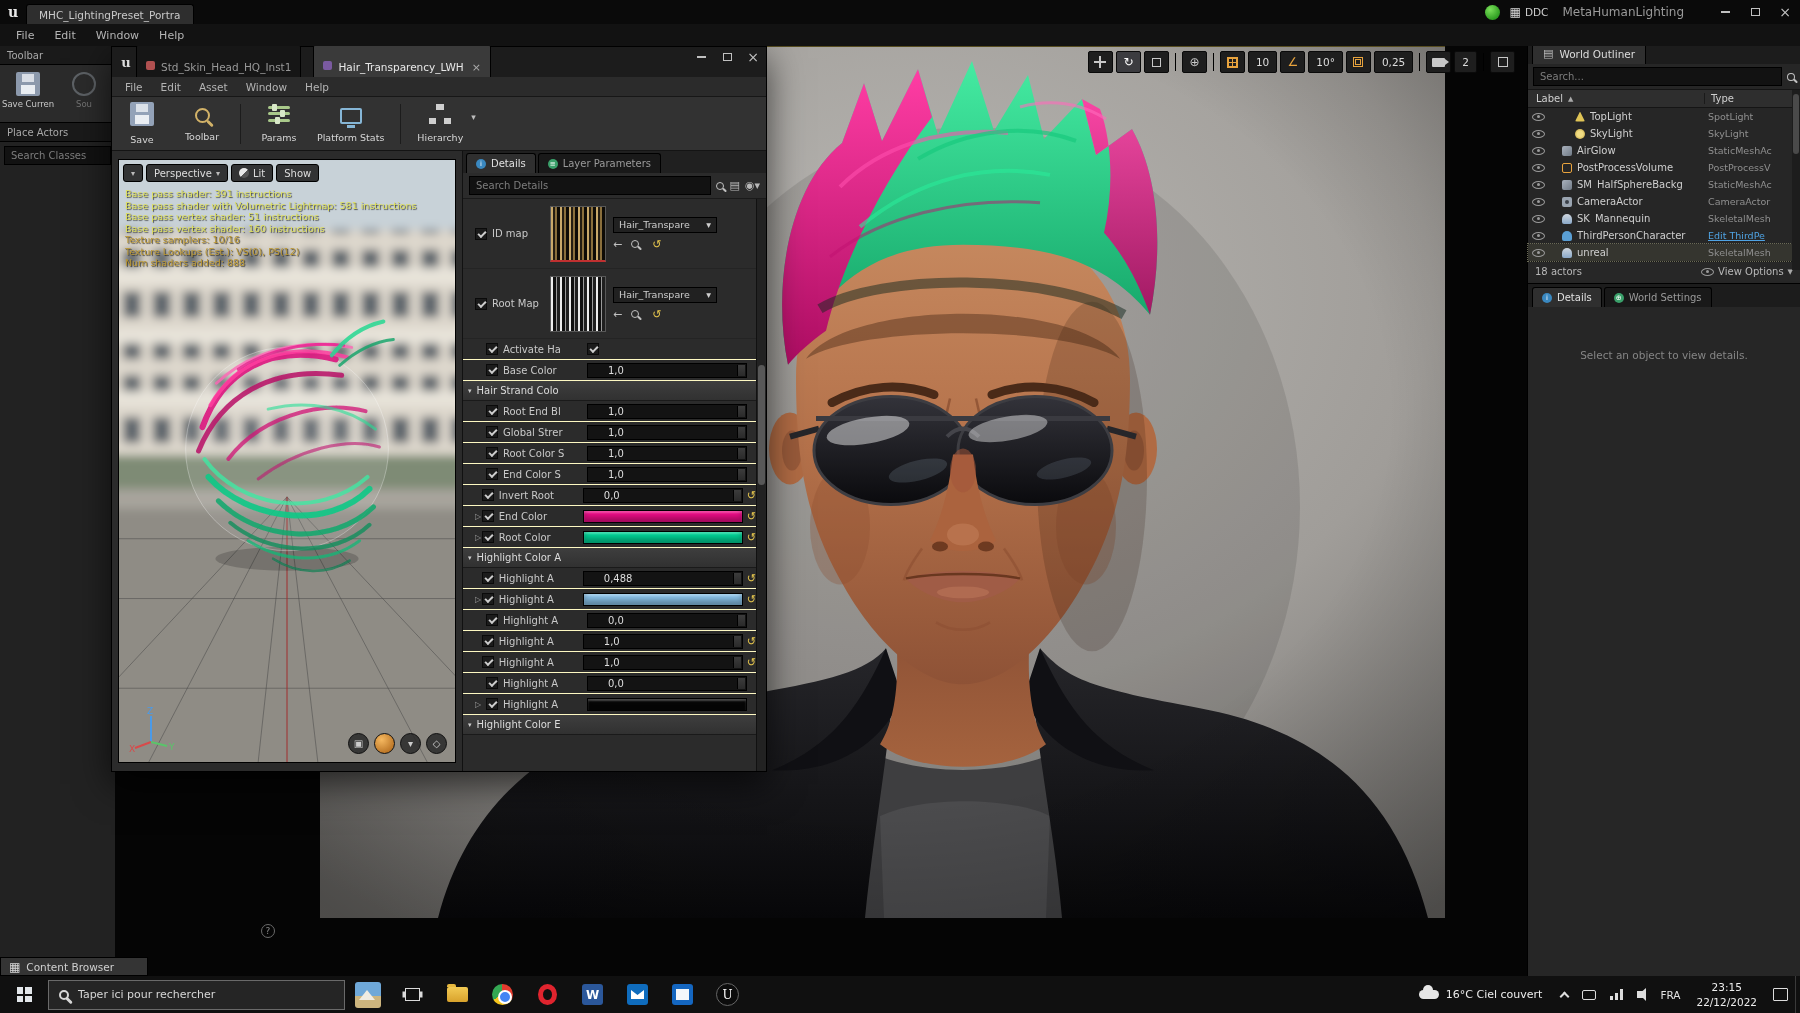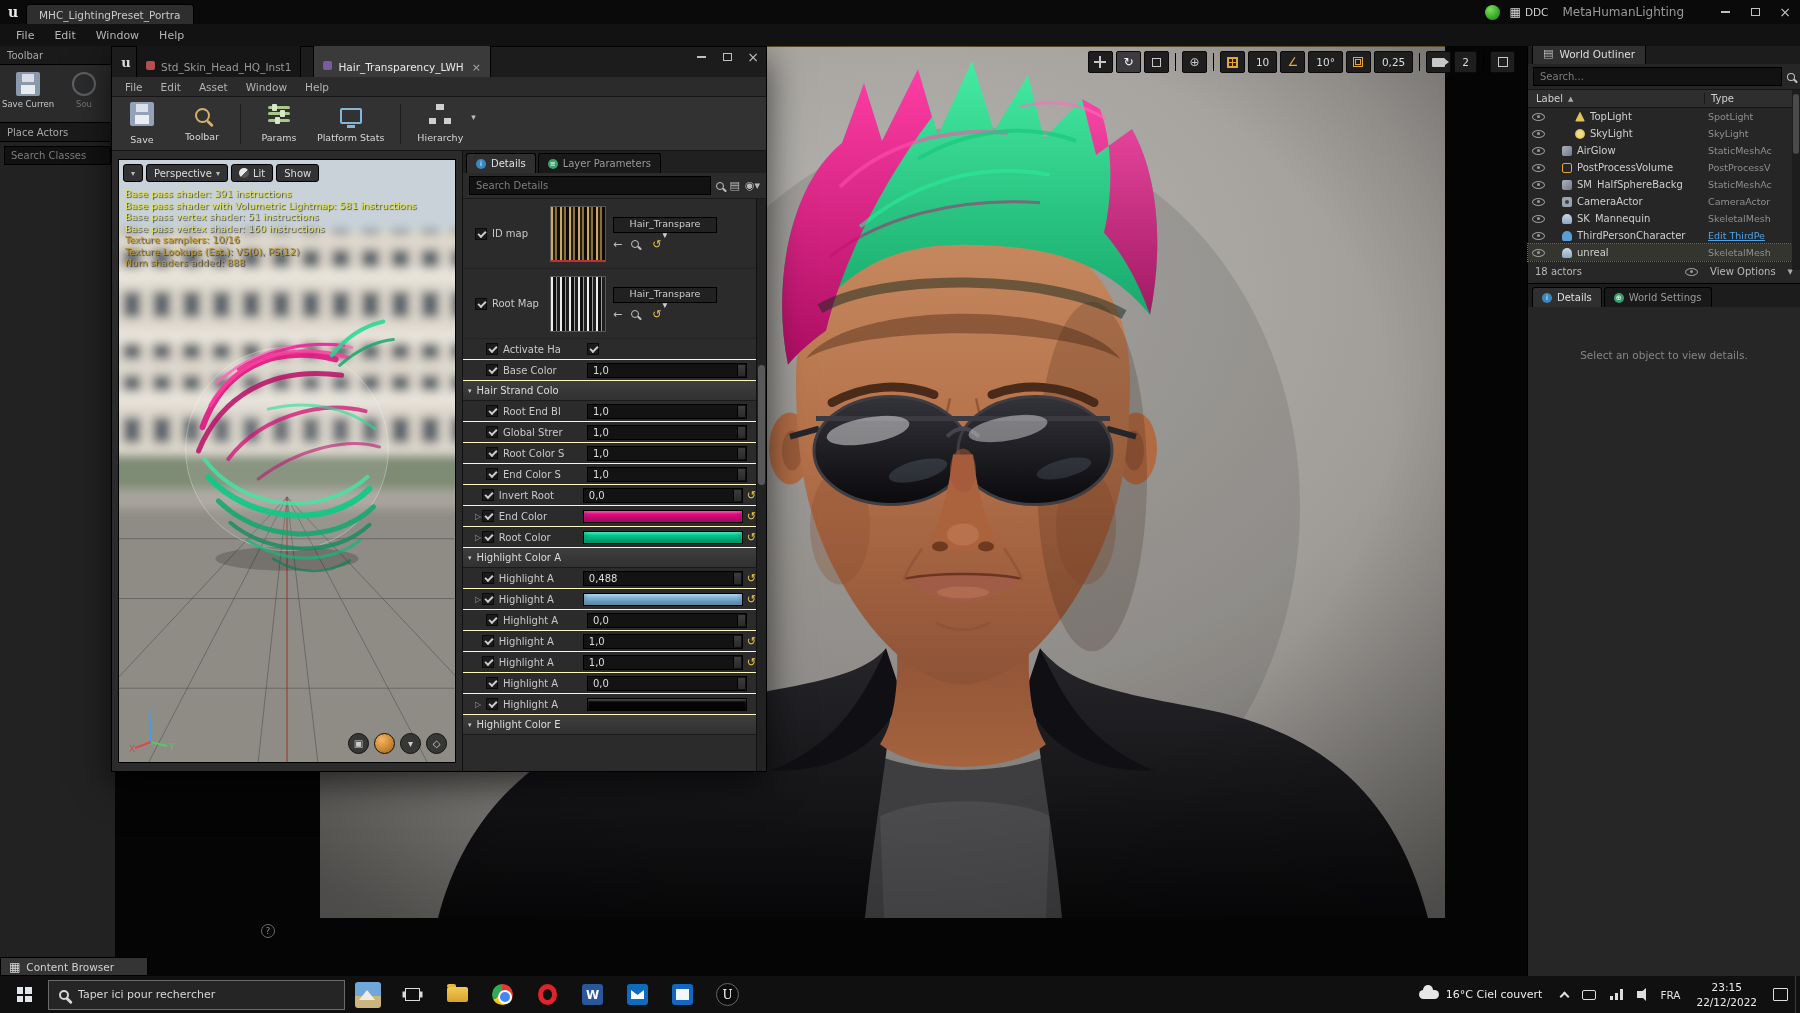--- a/index.html
+++ b/index.html
@@ -155,33 +155,33 @@
   .dsection .tri { font-size:7px; color:#ccc; }
   .drow { display:flex; align-items:center; height:21px; border-bottom:1px solid #fef9c3; padding-left:12px; }
   .trow { display:flex; align-items:center; height:70px; border-bottom:1px solid #242424; padding-left:12px; }
   .expander { width:11px; color:#9a9a9a; font-size:8px; }
   .chk { width:12px; height:12px; background:#1b1b1b; border:1px solid #0a0a0a; position:relative; margin-right:5px; flex:none; }
   .chk.checked::after { content:""; position:absolute; left:2px; top:2px; width:6px; height:3px;
     border-left:2px solid #cdcdcd; border-bottom:2px solid #cdcdcd; transform:rotate(-45deg); }
   .dlabel { width:84px; color:#c9c9c9; font-size:10px; white-space:nowrap; overflow:hidden; flex:none; }
   .dlabel.tex { width:58px; }
   .value-box { width:160px; height:15px; background:#131313; border:1px solid #000; color:#dedede;
-    font-size:10px; padding:0 5px; display:flex; align-items:center; position:relative; flex:none; }
+    font-size:10px; padding:0 20px; display:flex; align-items:center; position:relative; flex:none; }
   .value-box::after { content:""; position:absolute; right:1px; top:1px; bottom:1px; width:7px;
     background:linear-gradient(#3c3c3c,#2a2a2a); border-left:1px solid #000; }
   .color-bar { width:160px; height:13px; border:1px solid #000; flex:none;
     box-shadow:inset 0 -5px 6px rgba(0,0,0,.35), inset 0 2px 2px rgba(255,255,255,.28); }
   .reset { margin-left:4px; color:#e6c64d; font-size:11px; }
   .thum { width:56px; height:56px; border:1px solid #585858; margin-right:7px; flex:none; }
   .thum.id { background:repeating-linear-gradient(90deg,#c9a96a 0 2px,#241d12 2px 4px,#8a6f3c 4px 6px,#0e0b06 6px 9px);
     border-bottom:2px solid #c03030; }
   .thum.root { background:repeating-linear-gradient(90deg,#ededed 0 2px,#101010 2px 5px,#9a9a9a 5px 6px,#1f1f1f 6px 9px); }
   .tex-right { display:flex; flex-direction:column; gap:5px; }
   .dropdown { width:104px; height:16px; background:#212121; border:1px solid #000; color:#cfcfcf; font-size:9.5px;
-    display:flex; align-items:center; justify-content:space-between; padding:0 5px;flex-direction:column; }
+    display:flex; align-items:center; justify-content:space-between; padding:0 5px; }
   .tex-btns { display:flex; gap:9px; align-items:center; color:#c0c0c0; font-size:11px; }
   .mag.sm { width:8px; height:8px; border-width:1.5px; border-color:#c0c0c0; }
   .mag.sm::after { width:5px; height:2px; right:-4px; bottom:-2px; background:#c0c0c0; }
 
   
   #right-col { position:absolute; left:1527px; top:40px; width:273px; height:936px; background:#262626;
     border-left:1px solid #000; z-index:5; }
   .ol-tabrow { height:24px; background:#1c1c1c; display:flex; align-items:flex-end; padding-left:4px; }
   .ol-tab { height:22px; background:#2f2f2f; border:1px solid #000; border-bottom:none; border-radius:3px 3px 0 0;
     display:flex; align-items:center; gap:6px; padding:0 10px; color:#dcdcdc; font-size:10.5px; }
@@ -202,21 +202,21 @@
   .oi-volume { background:transparent; border:1.5px solid #e8a33d; }
   .oi-camera { background:#9aa4b0; position:relative; }
   .oi-camera::after { content:""; position:absolute; left:3px; top:3px; width:4px; height:4px; border-radius:50%; background:#3a4048; }
   .oi-skeletal { background:linear-gradient(#cfd6de,#8aa8c8); border-radius:50% 50% 2px 2px; }
   .oi-pawn { background:#5a9fd4; border-radius:50% 50% 2px 2px; }
   .olabel { flex:1; color:#cfcfcf; white-space:nowrap; overflow:hidden; }
   .otype { width:92px; color:#8f8f8f; font-size:9.5px; white-space:nowrap; overflow:hidden; flex:none; }
   .otype.link { color:#4fa3e3; text-decoration:underline; }
   .ol-footer { height:20px; display:flex; align-items:center; justify-content:space-between; padding:0 7px;
     border-top:1px solid #151515; background:#272727; color:#b8b8b8; font-size:10px; }
-  .vo { display:flex; align-items:center; gap:12px; }
+  .vo { display:flex; align-items:center; gap:4px; }
   .rd-tabs { height:24px; background:#1c1c1c; display:flex; align-items:flex-end; padding-left:4px; gap:2px;
     border-top:1px solid #000; margin-top:2px; }
   .rd-msg { text-align:center; color:#858585; font-size:10.5px; margin-top:42px; }
   .ol-scroll { position:absolute; right:0; top:50px; width:8px; height:180px; background:#1d1d1d; }
   .ol-scroll .thumb { position:absolute; left:1px; right:1px; top:4px; height:60px; background:#4a4a4a; border-radius:3px; }
 
   
   #cbtab { position:absolute; left:0; top:957px; width:148px; height:19px; background:#343434;
     border:1px solid #000; display:flex; align-items:center; gap:6px; padding:0 8px; z-index:20;
     color:#d0d0d0; font-size:10.5px; }

